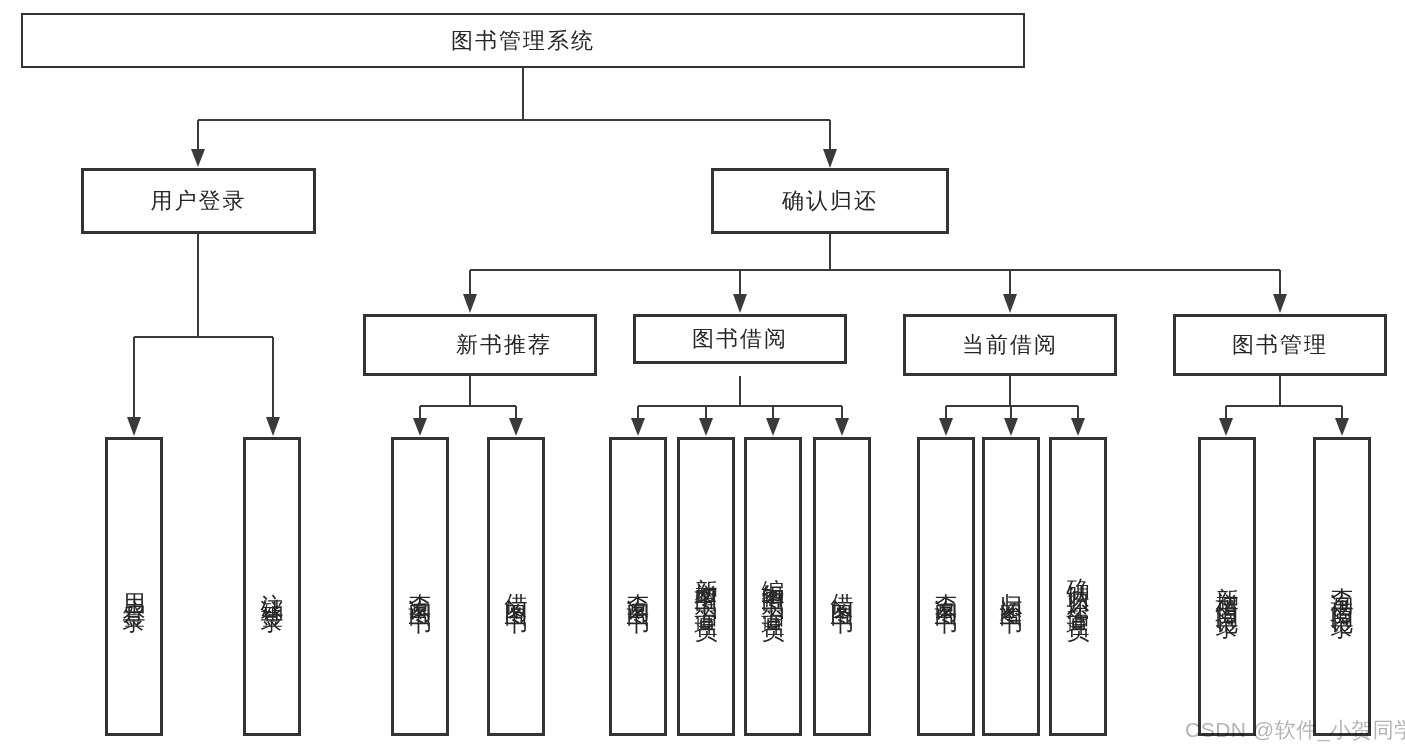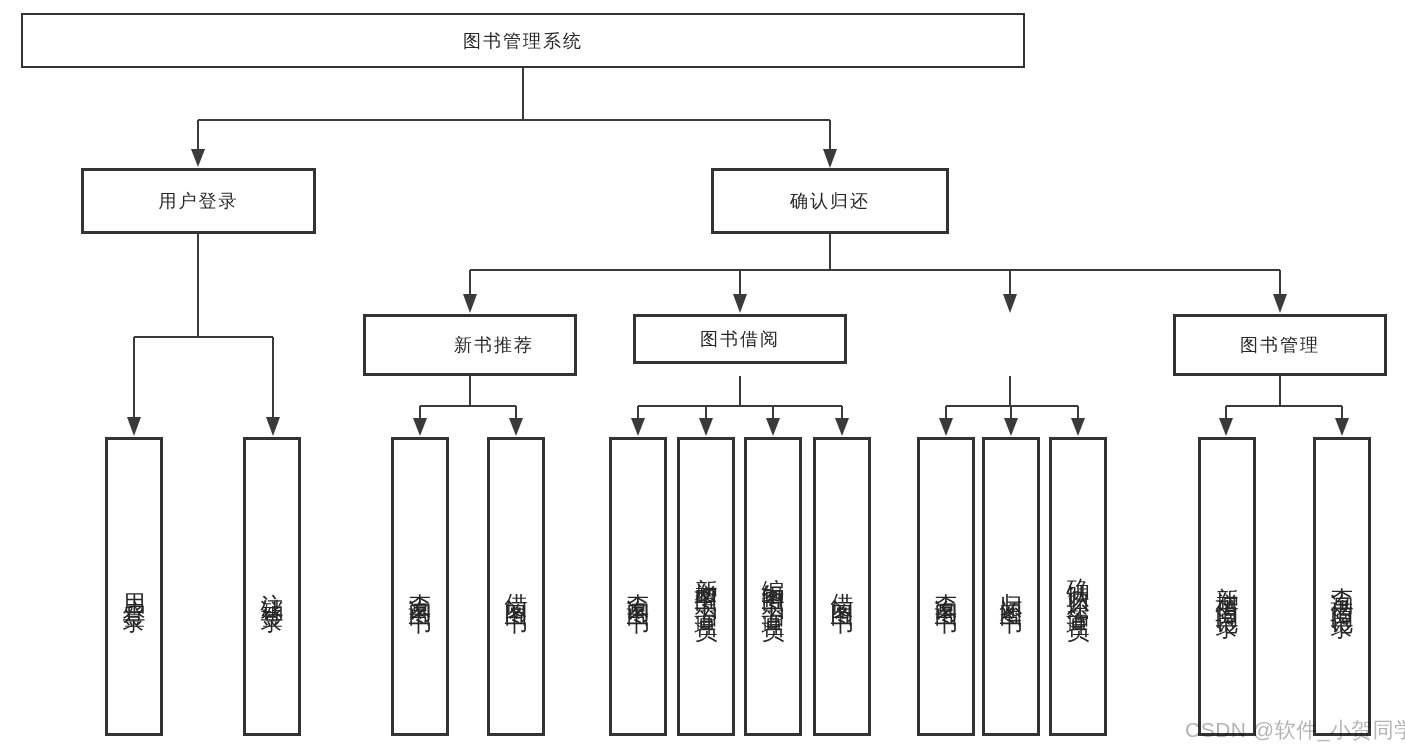--- a/index.html
+++ b/index.html
@@ -23,21 +23,21 @@
   .box{
     position:absolute;
     box-sizing:border-box;
     background:var(--background);
     border:3px solid var(--border);
     display:flex;align-items:center;justify-content:center;
     color:var(--text);
     z-index:2;
   }
   .box.root{border-width:2px;}
-  .hlabel{font-size:18px;letter-spacing:2px;white-space:nowrap;}
+  .hlabel{font-size:22px;letter-spacing:2px;white-space:nowrap;}
   .leaf{width:58px;top:437px;height:299px;}
   .vlabel{
     writing-mode:vertical-rl;
     text-orientation:mixed;
     font-size:23px;
     letter-spacing:6px;
     line-height:1;
     white-space:nowrap;
   }
   .watermark{
@@ -96,25 +96,28 @@
     <span class="hlabel">图书管理系统</span>
   </div>
 
   <div class="box" style="left:81px;top:168px;width:235px;height:66px;">
     <span class="hlabel">用户登录</span>
   </div>
   <div class="box" style="left:711px;top:168px;width:238px;height:66px;">
     <span class="hlabel">确认归还</span>
   </div>
 
-  <div class="box" style="left:363px;top:314px;width:214px;height:62px;padding-left:48px;">
+  <div class="box" style="left:363px;top:314px;width:234px;height:62px;padding-left:48px;">
     <span class="hlabel">新书推荐</span>
   </div>
   <div class="box" style="left:633px;top:314px;width:214px;height:50px;">
     <span class="hlabel">图书借阅</span>
+  </div>
+  <div class="box" style="left:903px;top:314px;width:214px;height:62px;">
+    <span class="hlabel">当前借阅</span>
   </div>
   <div class="box" style="left:1173px;top:314px;width:214px;height:62px;">
     <span class="hlabel">图书管理</span>
   </div>
 
   <div class="box leaf" style="left:105px;">
     <span class="vlabel">用户登录</span>
   </div>
   <div class="box leaf" style="left:243px;">
     <span class="vlabel">注销登录</span>

